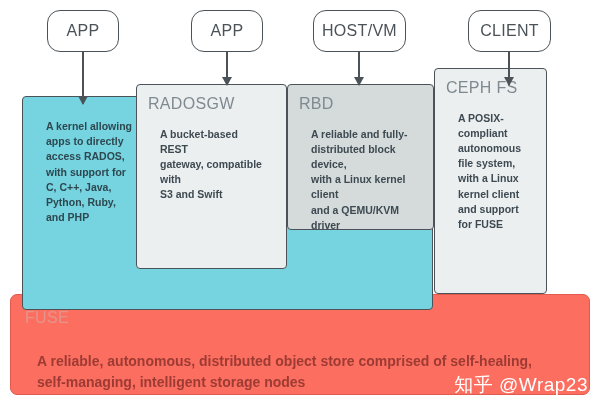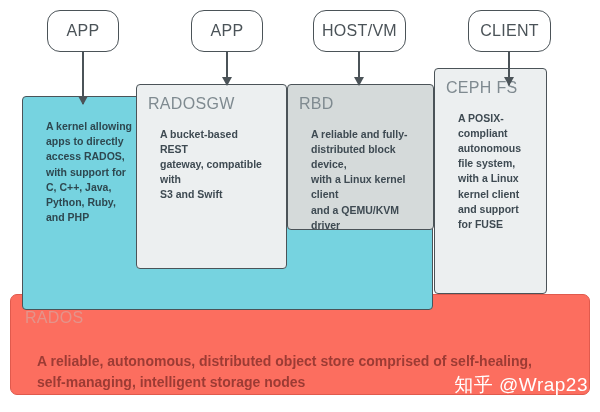--- a/index.html
+++ b/index.html
@@ -222,19 +222,19 @@
 
   <div class="layer-box" id="box-cephfs">
     <div class="layer-title">CEPH FS</div>
     <div class="layer-desc">A POSIX-compliant
 autonomous file system,
 with a Linux kernel client
 and support for FUSE</div>
   </div>
 
   <div id="box-rados">
-    <div class="layer-title">RADOS</div>
+    <div class="layer-title">FUSE</div>
     <div class="layer-desc">A reliable, autonomous, distributed object store comprised of self-healing, self-managing, intelligent storage nodes</div>
   </div>
 
   <div id="watermark">知乎 @Wrap23</div>
 
 </div>
 
 </body></html>

